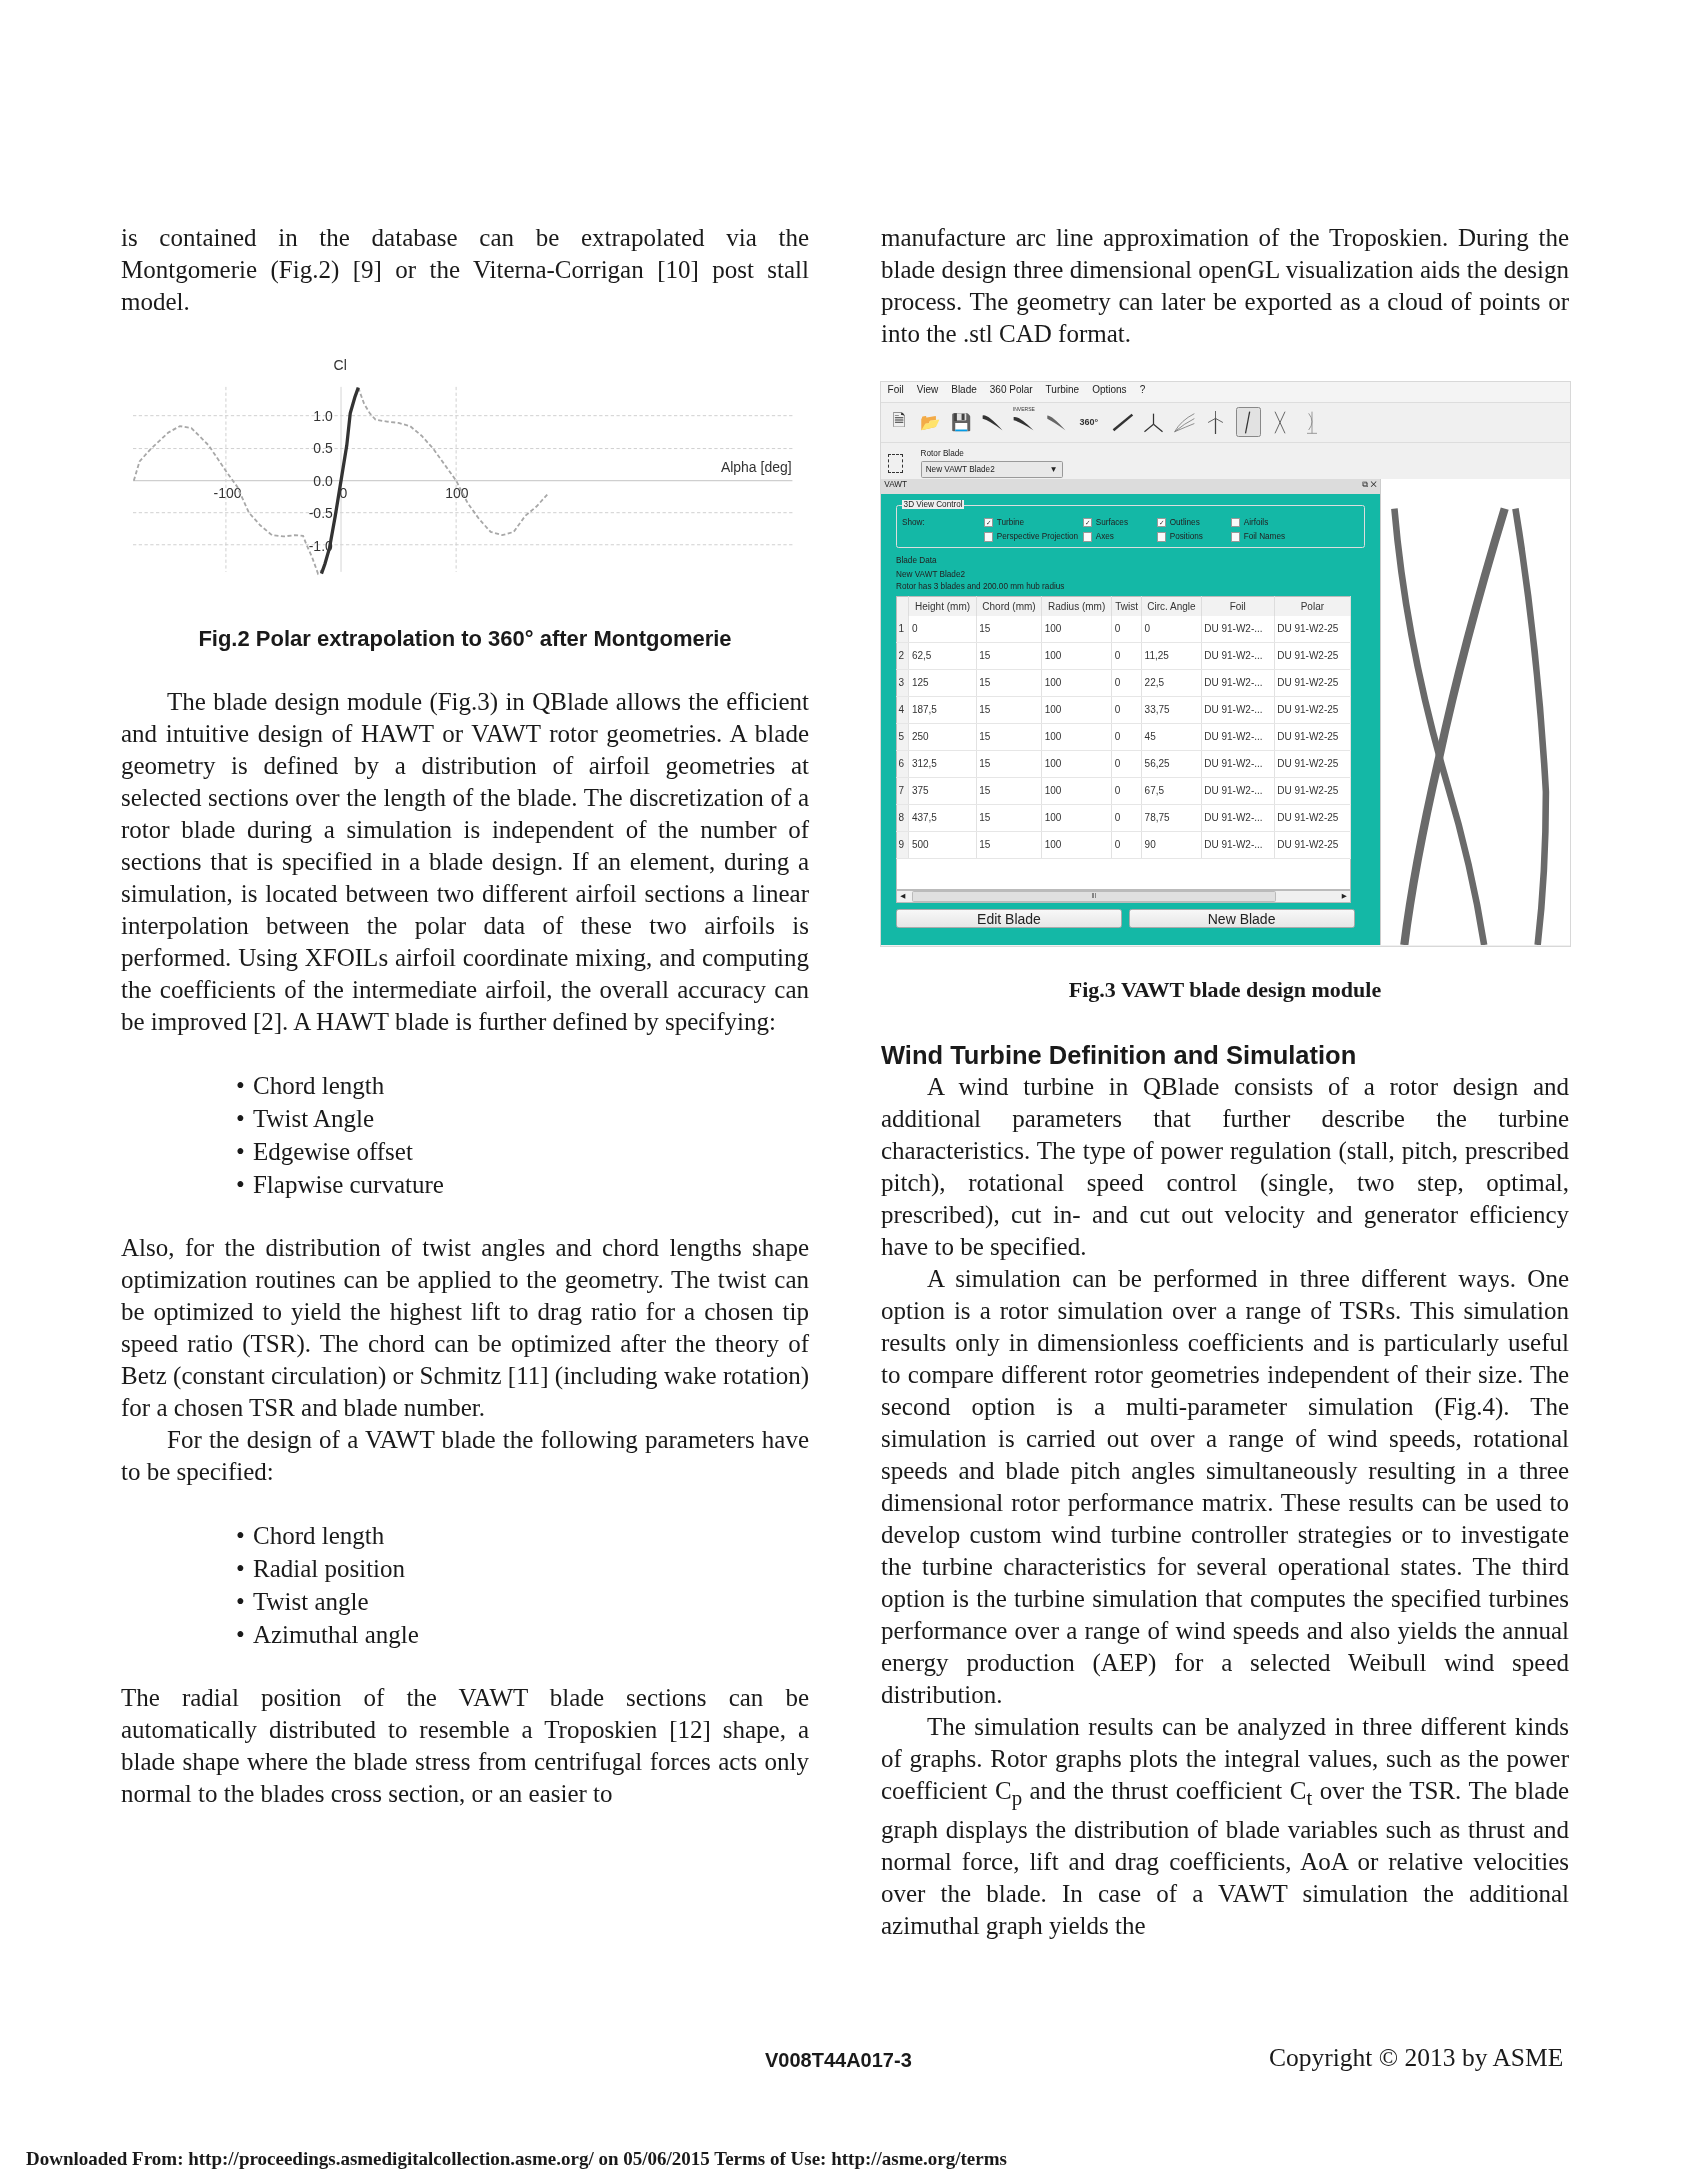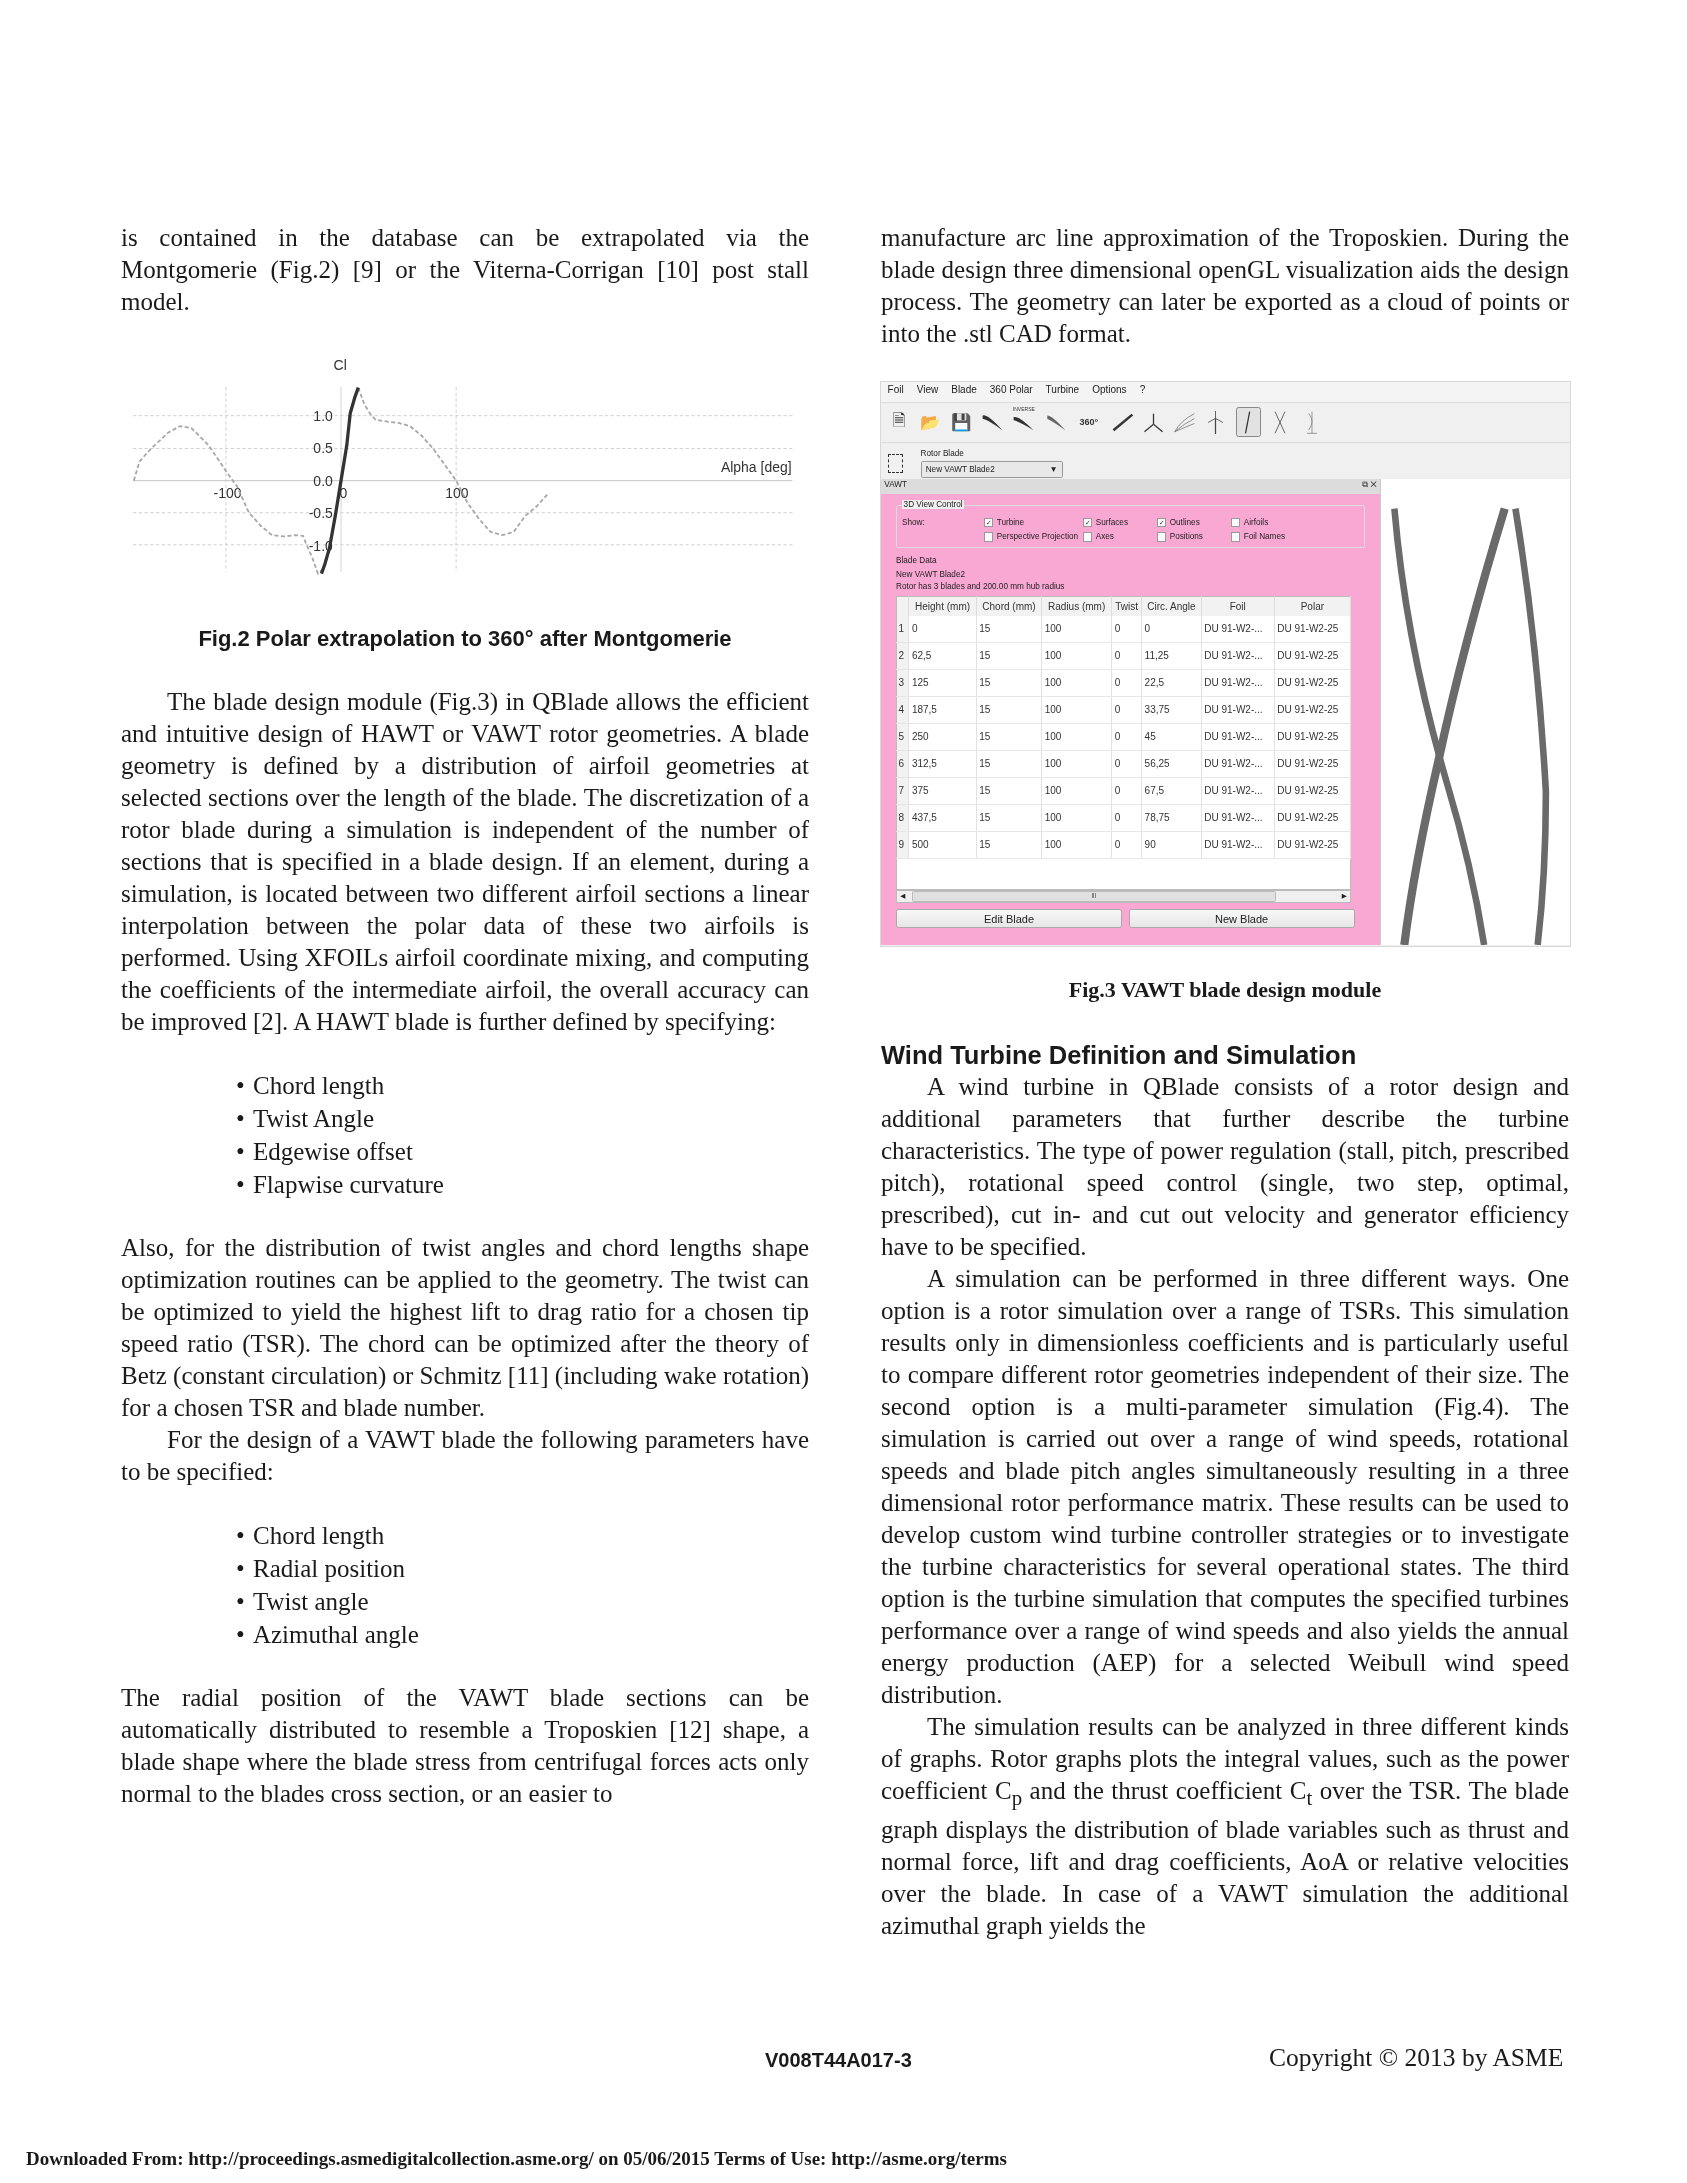--- a/index.html
+++ b/index.html
@@ -20,35 +20,35 @@
   .menubar { height:16.5px; display:flex; gap:13px; font-size:10px; padding:1.6px 6.6px; background:#f4f4f4; border-bottom:0.8px solid #ddd; }
   .menubar span { text-decoration:none; }
   .toolbar { height:36px; display:flex; align-items:center; gap:8.2px; padding:1.6px 6.6px; border-bottom:0.8px solid #ddd; }
   .tb { width:23px; height:28px; display:flex; align-items:center; justify-content:center; font-size:16.5px; color:#333; position:relative; }
   .tb.active { border:1.6px solid #888; border-radius:2.5px; background:#e2e2e2; }
   .tb small { position:absolute; top:-2.5px; font-size:5px; }
   .rotorrow { height:41px; display:flex; align-items:center; padding:0 6.6px; border-bottom:0.8px solid #ccc; }
   .selicon { width:13px; height:16.5px; border:1.6px dashed #333; margin-right:18px; }
   .rbgroup { font-size:8.2px; }
   .rbgroup .sel { margin-top:3.3px; width:132px; height:15px; border:0.8px solid #999; border-radius:1.6px; background:#e8e8e8; font-size:8.2px; display:flex; align-items:center; justify-content:space-between; padding:0 4.1px; }
-  .panel { position:absolute; left:0; top:97px; width:499px; height:466px; background:#f9a8d4; border-right:0.8px solid #ccc; }
+  .panel { position:absolute; left:0; top:97px; width:499px; height:466px; background:#14b8a6; border-right:0.8px solid #ccc; }
   .phead { height:13px; background:#dcdcdc; font-size:8.2px; display:flex; justify-content:space-between; padding:0.8px 3.3px; }
   .vc { margin:11.5px 15px 0 15px; border:0.8px solid #ddd; border-radius:2.5px; padding:5px 5px; font-size:8.2px; position:relative; }
   .vc .gt { position:absolute; top:-6.6px; left:5px; background:#efefef; padding:0 1.6px; }
   .grid4 { display:grid; grid-template-columns:82px 99px 74px 74px 74px; row-gap:5px; margin-top:6.6px; align-items:center; }
   .cb { display:inline-block; width:7.4px; height:7.4px; border:0.8px solid #999; background:#fafafa; margin-right:3.3px; vertical-align:middle; font-size:6.6px; line-height:7.4px; text-align:center; }
   .bd { margin:8.2px 15px 0 15px; font-size:8.2px; }
   table.bt { border-collapse:collapse; margin-top:5px; background:#fff; font-size:10px; width:455px; border:0.8px solid #bbb; }
   table.bt th { font-weight:normal; background:#f2f2f2; height:16.5px; border-right:0.8px solid #ddd; color:#333; }
   table.bt td { height:24px; border-right:0.8px solid #e2e2e2; border-bottom:0.8px solid #e6e6e6; padding-left:2.5px; color:#333; white-space:nowrap; overflow:hidden; }
   table.bt td.rn { background:#f2f2f2; width:8.2px; padding:0 1.6px; }
   .scroll { width:455px; height:13px; margin-top:0; border:0.8px solid #bbb; background:#f0f0f0; display:flex; align-items:center; justify-content:space-between; font-size:6.6px; padding:0 3.3px; box-sizing:border-box; }
   .thumb { flex:1; margin:0 5px 0 6.6px; height:9px; background:#e0e0e0; border:0.8px solid #bbb; border-radius:1.6px; text-align:center; font-size:5.8px; margin-right:66px; }
   .btns { display:flex; gap:6.6px; margin-top:6.6px; }
-  .btn { width:224px; height:16.5px; border:0.8px solid #aaa; border-radius:2.5px; background:linear-gradient(#f8f8f8,#e6e6e6); font-size:11px; display:flex; align-items:center; justify-content:center; }
+  .btn { width:224px; height:16.5px; border:0.8px solid #aaa; border-radius:2.5px; background:linear-gradient(#f8f8f8,#e6e6e6); font-size:14px; display:flex; align-items:center; justify-content:center; }
   .view3d { position:absolute; left:500px; top:97px; width:189px; height:466px; background:#fff; }
   .footer-id { position:absolute; top:2049px; left:765px; font-family:"Liberation Sans", sans-serif; font-weight:bold; font-size:20px; }
   .copyright { position:absolute; top:2043px; left:1269px; font-size:25.5px; }
   .download { position:absolute; top:2148px; left:26px; font-size:19px; font-weight:bold; }
 </style>
 </head>
 <body>
 
 <div class="col left" style="top:222px;">
   <p>is contained in the database can be extrapolated via the Montgomerie (Fig.2) [9] or the Viterna-Corrigan [10] post stall model.</p>

